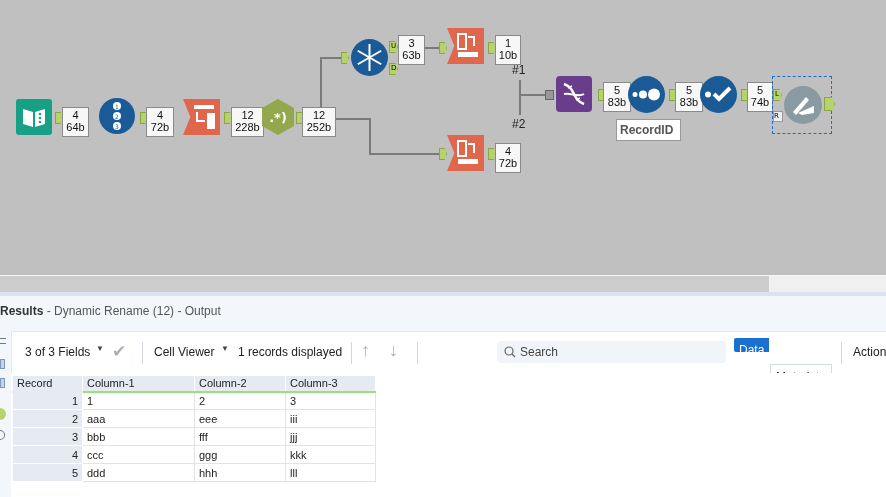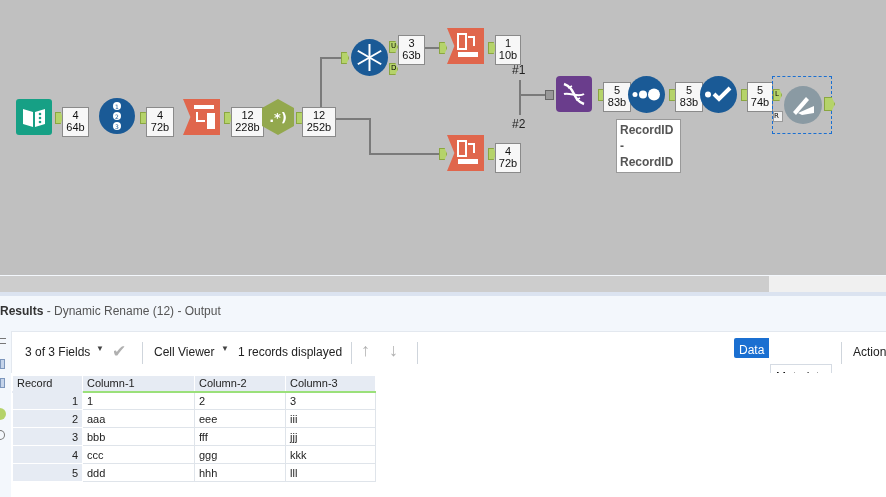--- a/index.html
+++ b/index.html
@@ -14,21 +14,21 @@
   .anchor { position: absolute; width: 8px; height: 12px; background: #b5d36a; border: 1px solid #8aa640; clip-path: polygon(0 0, 70% 0, 100% 50%, 70% 100%, 0 100%); }
   .label { position: absolute; font-family: "Liberation Sans", sans-serif; font-size: 12px; color: #222; }
   .annotation { position: absolute; background: #fff; border: 1px solid #999; font-family: "Liberation Sans", sans-serif; font-size: 12px; font-weight: bold; color: #555; padding: 2px 3px; line-height: 16px; }
   .results-title { position: absolute; left: 0; top: 304px; font-family: "Liberation Sans", sans-serif; font-size: 12px; color: #555; }
   .results-title b { color: #333; margin-top: 17px; }
   .left-rail { position: absolute; left: 0; top: 330px; width: 11px; height: 167px; background: #f3f7fc; }
   .toolbar { position: absolute; left: 11px; top: 331px; width: 875px; height: 42px; background: #fff; border-top: 1px solid #e3e8ef; border-left: 1px solid #e3e8ef; }
   .tb-item { position: absolute; top: 13px; font-family: "Liberation Sans", sans-serif; font-size: 12px; color: #222; }
   .sep { position: absolute; top: 10px; width: 1px; height: 22px; background: #cfd5dc; }
   .search { position: absolute; left: 485px; top: 9px; width: 229px; height: 22px; background: #f1f4f8; border-radius: 4px; }
-  .seg { position: absolute; top: 6px; height: 20px; font-family: "Liberation Sans", sans-serif; font-size: 12px; line-height: 24px; padding: 0 5px; text-align: center; }
+  .seg { position: absolute; top: 6px; height: 14px; font-family: "Liberation Sans", sans-serif; font-size: 12px; line-height: 24px; padding: 0 5px; text-align: center; }
   .grid-area { position: absolute; left: 11px; top: 373px; width: 875px; height: 124px; background: #fff; }
   table { position: absolute; left: 1px; top: 2px; border-collapse: collapse; font-family: "Liberation Sans", sans-serif; font-size: 11px; }
   th { background: #e6ebf3; text-align: left; font-weight: normal; color: #222; height: 16px; padding: 0 4px; border: 1px solid #fff; border-bottom: 2px solid #9be07a; }
   th.rec { border-bottom: 2px solid #e6ebf3; }
   td { height: 18px; padding: 0 4px; border: 1px solid #dfe4ea; color: #222; }
   td.rec { background: #e6ebf3; text-align: right; border-color: #fff; }
 </style>
 </head>
 <body>
 
@@ -164,21 +164,20 @@
     </div>
 
   <div class="tool" style="left:628px;top:76px;width:37px;height:37px;background:#1a5a96;border-radius:50%;">
     <svg width="37" height="37">
         <circle cx="7" cy="18.5" r="2.5" fill="#fff"></circle>
         <circle cx="15" cy="18.5" r="4" fill="#fff"></circle>
         <circle cx="26" cy="18.5" r="6" fill="#fff"></circle>
       </svg>
   </div>
   <div class="annotation" style="left:616px;top:119px;width:65px;">
-      <div>RecordID -</div>
       <div>RecordID</div>
     </div>
   <div class="anchor" style="left:669px;top:89px;"></div>
   <div class="badge" style="left:675px;top:82px;width:28px;height:30px;">
       <div>5</div>
       <div>83b</div>
     </div>
 
   <div class="tool" style="left:700px;top:76px;width:37px;height:37px;background:#1a5a96;border-radius:50%;">
     <svg width="37" height="37">
@@ -227,20 +226,27 @@
   <span class="tb-item" style="left:100px;top:9px;font-size:17px;color:#b0b0b0;">✔</span>
   <div class="sep" style="left:130px;"></div>
   <span class="tb-item" style="left:142px;">Cell Viewer</span>
   <span class="tb-item" style="left:209px;top:12px;font-size:8px;color:#444;">▼</span>
   <span class="tb-item" style="left:226px;">1 records displayed</span>
   <div class="sep" style="left:339px;"></div>
   <span class="tb-item" style="left:349px;top:8px;font-size:18px;color:#b0b0b0;">↑</span>
   <span class="tb-item" style="left:377px;top:8px;font-size:18px;color:#b0b0b0;">↓</span>
   <div class="sep" style="left:405px;"></div>
 
+  <div class="search">
+    <svg width="12" height="12" style="position:absolute;left:7px;top:5px;">
+        <circle cx="5" cy="5" r="4" stroke="#666" stroke-width="1.2" fill="none"></circle>
+        <line x1="8" y1="8" x2="11" y2="11" stroke="#666" stroke-width="1.2"></line>
+      </svg>
+    <span style="position:absolute;left:23px;top:4px;font-family:'Liberation Sans',sans-serif;font-size:12px;color:#444;">Search</span>
+  </div>
 
   <div class="seg" style="left:722px;background:#1a6fd1;color:#fff;border-radius:2px 0 0 2px;">Data</div>
   <div class="seg" style="left:758px;background:#fff;color:#111;border:1px solid #d5dbe3;margin-top:26px;">Metadata</div>
   <div class="sep" style="left:829px;"></div>
   <span class="tb-item" style="left:841px;">Actions</span>
 </div>
 
 <div class="grid-area">
   <table>
     <thead>

